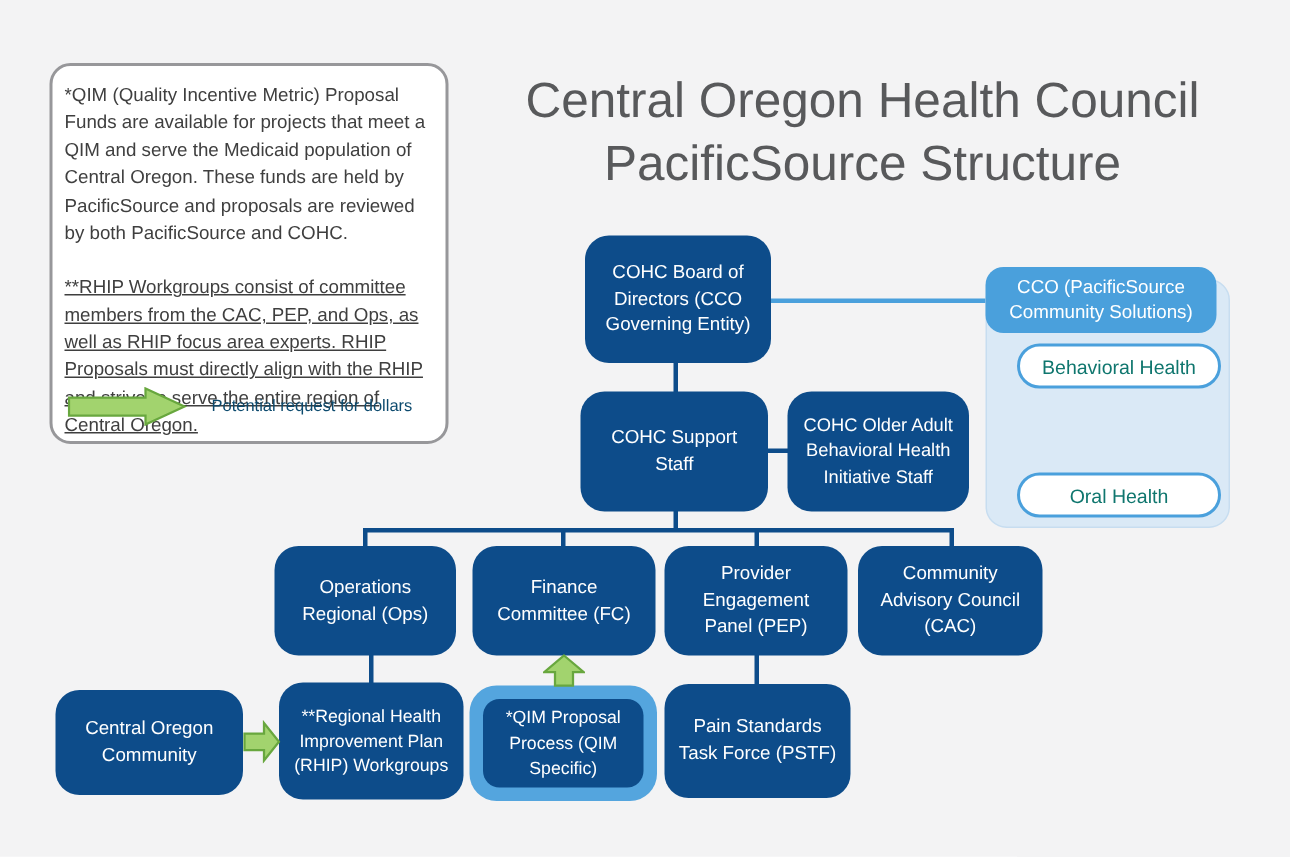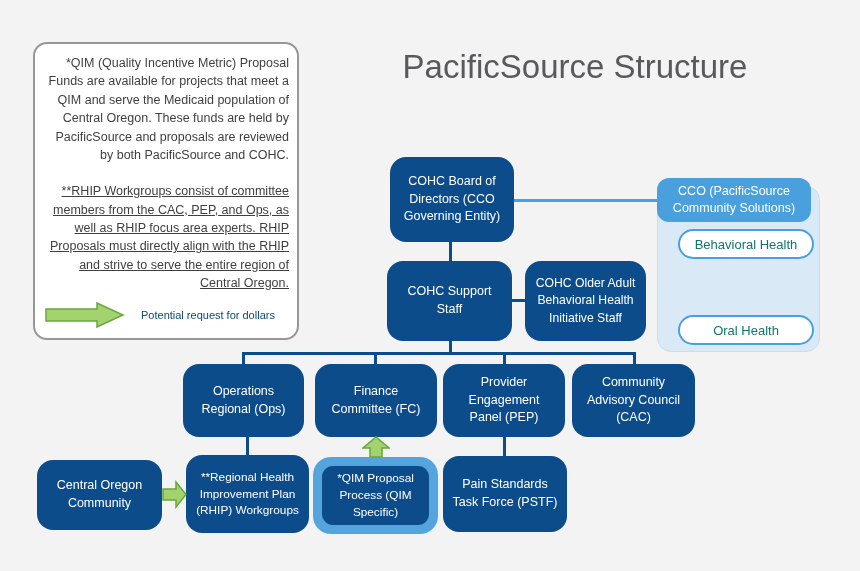--- a/index.html
+++ b/index.html
@@ -10,24 +10,24 @@
   }
 
   
   .title {
     position:absolute; left:300px; top:46px; width:550px;
     text-align:center; color:#58595b; font-size:33px; line-height:1.28;
   }
 
   
   .notebox {
-    position:absolute; left:33px; top:42px; width:266px; height:298px;
+    position:absolute; left:33px; top:42px; width:266px; height:254px;
     background:#ffffff; border:2px solid #97979a; border-radius:14px;
     box-sizing:border-box; padding:10px 8px 8px 8px;
-    color:#3f3f3f; font-size:12.5px; line-height:1.47; text-align:right;
+    color:#3f3f3f; font-size:12.5px; line-height:1.47; text-align:left;
   }
   .notebox p { margin:0; }
   .notebox .p2 { margin-top:18px;text-decoration:underline; }
   .legend-row {
     position:absolute; left:10px; right:8px; bottom:10px;
     display:flex; align-items:center;
   }
   .legend-row .legend-label {
     margin-left:16px; color:#0c4a6e; font-size:11px;
   }
@@ -109,20 +109,21 @@
   .arrow { position:absolute; }
   .a-comm-rhip { left:162px; top:480px; }
   .a-qim-fc    { left:362px; top:436px; }
 </style>
 </head>
 <body>
 
 <div class="canvas">
 
   <div class="title">
+    <div>Central Oregon Health Council</div>
     <div>PacificSource Structure</div>
   </div>
 
   <div class="notebox">
     <p class="p1">*QIM (Quality Incentive Metric) Proposal Funds are available for projects that meet a QIM and serve the Medicaid population of Central Oregon. These funds are held by PacificSource and proposals are reviewed by both PacificSource and COHC.</p>
     <p class="p2">**RHIP Workgroups consist of committee members from the CAC, PEP, and Ops, as well as RHIP focus area experts. RHIP Proposals must directly align with the RHIP and strive to serve the entire region of Central Oregon.</p>
     <div class="legend-row">
       <svg class="legend-arrow" width="80" height="26" viewBox="0 0 80 26">
         <polygon points="1,7 52,7 52,1 78,13 52,25 52,19 1,19" fill="#a2d36e" stroke="#68a73e" stroke-width="1.5"></polygon>
       </svg>

